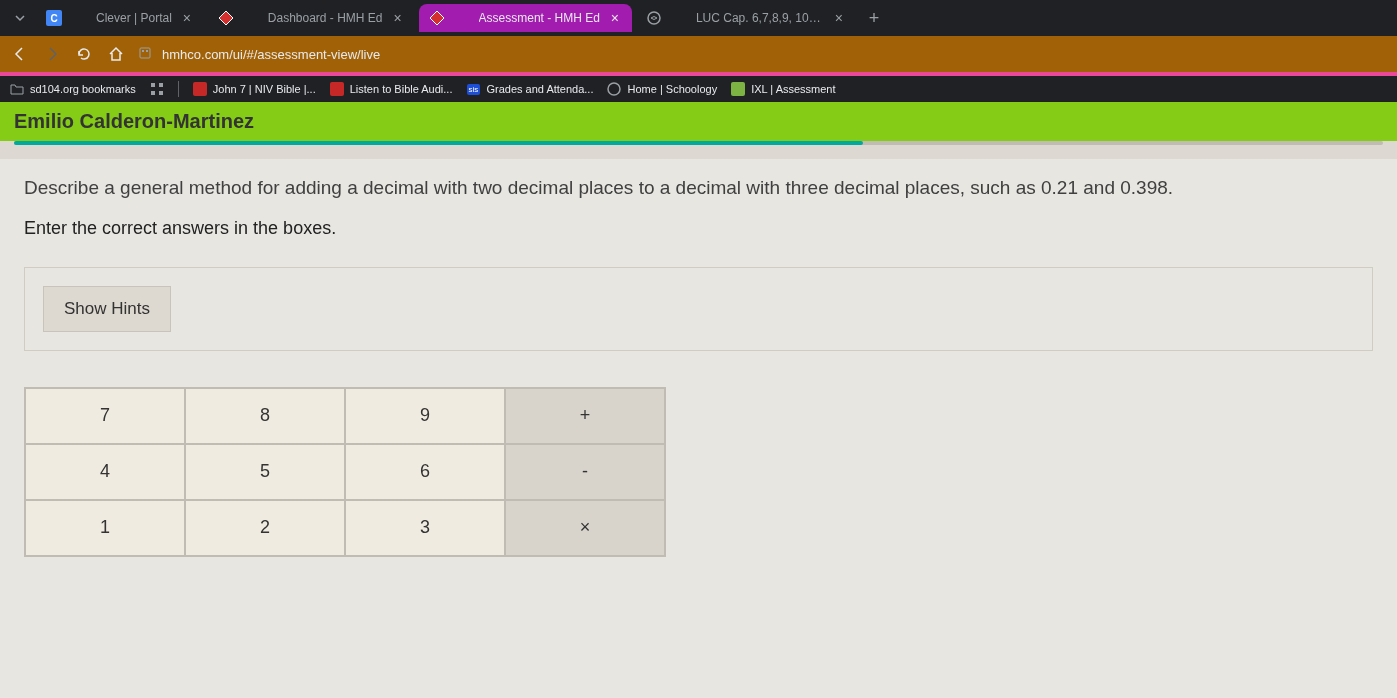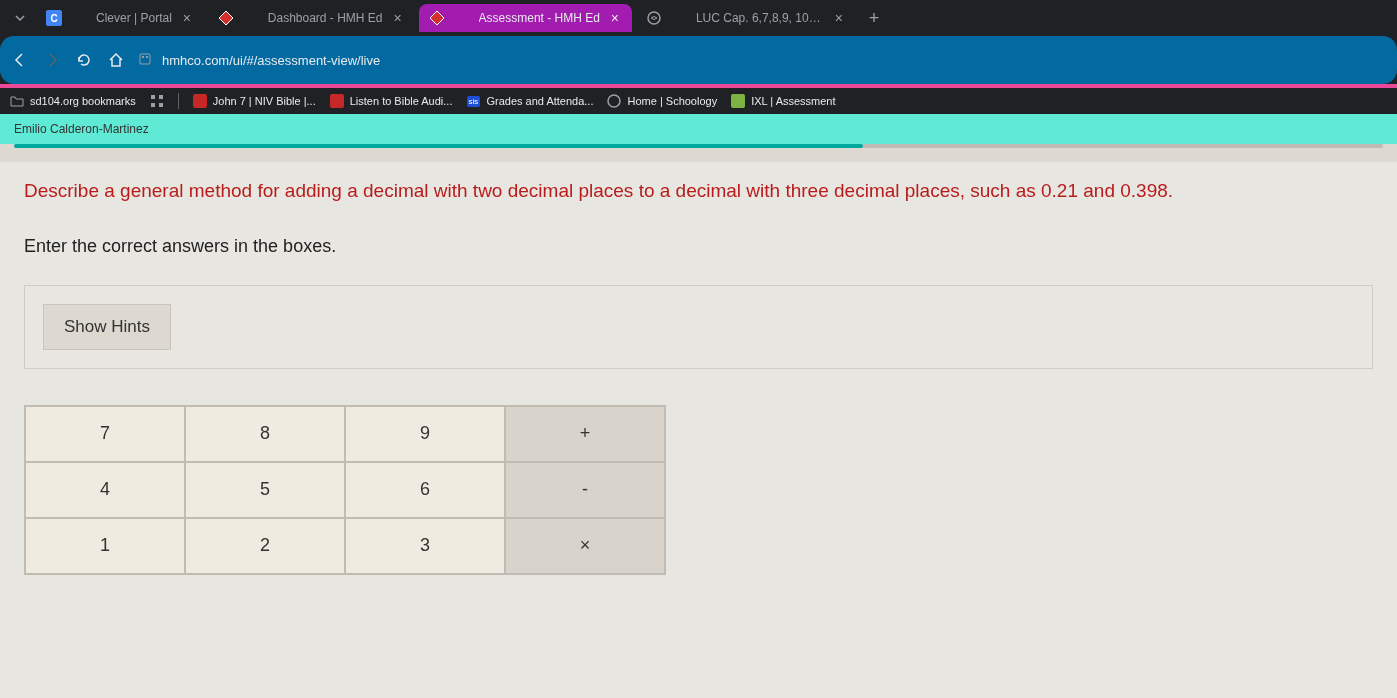--- a/index.html
+++ b/index.html
@@ -8,38 +8,38 @@
   .browser-chrome { background: #202124; color: #e8eaed; }
   .tab-bar { display: flex; align-items: center; height: 36px; padding: 0 8px; gap: 4px; }
   .tab-dropdown { width: 24px; height: 24px; display: flex; align-items: center; justify-content: center; cursor: pointer; }
   .tab { display: flex; align-items: center; gap: 8px; padding: 6px 10px; border-radius: 8px 8px 0 0; font-size: 12px; color: #9aa0a6; cursor: pointer; max-width: 220px; min-width: 100px; }
   .tab.active { background: #a21caf; color: #e8eaed; text-align: right; }
   .tab-icon { width: 16px; height: 16px; display: flex; align-items: center; justify-content: center; flex-shrink: 0; }
   .tab-title { white-space: nowrap; overflow: hidden; text-overflow: ellipsis; flex: 1; margin-left: 26px; }
   .tab-close { width: 14px; height: 14px; display: flex; align-items: center; justify-content: center; font-size: 14px; flex-shrink: 0; }
   .new-tab { width: 28px; height: 28px; display: flex; align-items: center; justify-content: center; font-size: 18px; color: #9aa0a6; cursor: pointer; }
   
-  .nav-bar { display: flex; align-items: center; height: 48px; padding: 0 10px; gap: 12px; background: #0369a1; border-radius: 14px; }
+  .nav-bar { display: flex; align-items: center; height: 36px; padding: 0 10px; gap: 12px; background: #a16207; }
   .nav-btn { width: 20px; height: 20px; display: flex; align-items: center; justify-content: center; color: #9aa0a6; cursor: pointer; }
   .url-bar { flex: 1; display: flex; align-items: center; gap: 8px; color: #e8eaed; font-size: 13px; }
   .url-icon { width: 16px; height: 16px; }
   
   .bookmarks-bar { display: flex; align-items: center; height: 30px; padding: 0 10px; gap: 14px; background: #202124; border-top: 4px solid #ec4899; font-size: 11px; color: #e8eaed; }
   .bookmark { display: flex; align-items: center; gap: 6px; cursor: pointer; white-space: nowrap; }
   .bookmark-icon { width: 14px; height: 14px; display: flex; align-items: center; justify-content: center; }
   .bookmark-divider { width: 1px; height: 16px; background: #5f6368; }
   
   .content { background: #e8e6e0; height: calc(698px - 102px); overflow: hidden; }
-  .student-name { padding: 8px 14px; font-size: 12px; color: #333; background: #5eead4; }
+  .student-name { padding: 8px 14px; font-size: 20px; color: #333; background: #84cc16; font-weight: bold; }
   .progress-wrap { padding: 0 14px 14px 14px; background: #ddd9d2; }
   .progress-track { height: 4px; background: #c0bcb4; border-radius: 2px; }
   .progress-fill { height: 100%; background: #00a99d; border-radius: 2px; }
   
   .question-area { padding: 16px 24px; background: #e8e6e0; }
-  .question-text { font-size: 19px; color: #b91c1c; margin-bottom: 31px; line-height: 1.4; }
+  .question-text { font-size: 19px; color: #404040; margin-bottom: 16px; line-height: 1.4; }
   .instruction-text { font-size: 18px; color: #222; margin-bottom: 28px; }
   
   .hints-container { border: 1px solid #d0ccc4; padding: 18px; margin-bottom: 10px; }
   .show-hints-btn { background: #ddd9d0; border: 1px solid #c8c4bc; padding: 12px 20px; font-size: 17px; color: #333; cursor: pointer; }
   
   .answer-line { padding: 30px 24px 20px 24px; font-size: 20px; color: #222; display: flex; align-items: center; flex-wrap: wrap; gap: 6px; }
   .answer-box { display: inline-block; width: 32px; height: 26px; border: 1px solid #999; background: #fff; vertical-align: middle; }
   
   .keypad { margin: 10px 24px; border: 1px solid #c0bcb4; display: inline-block; }
   .keypad-row { display: flex; }

